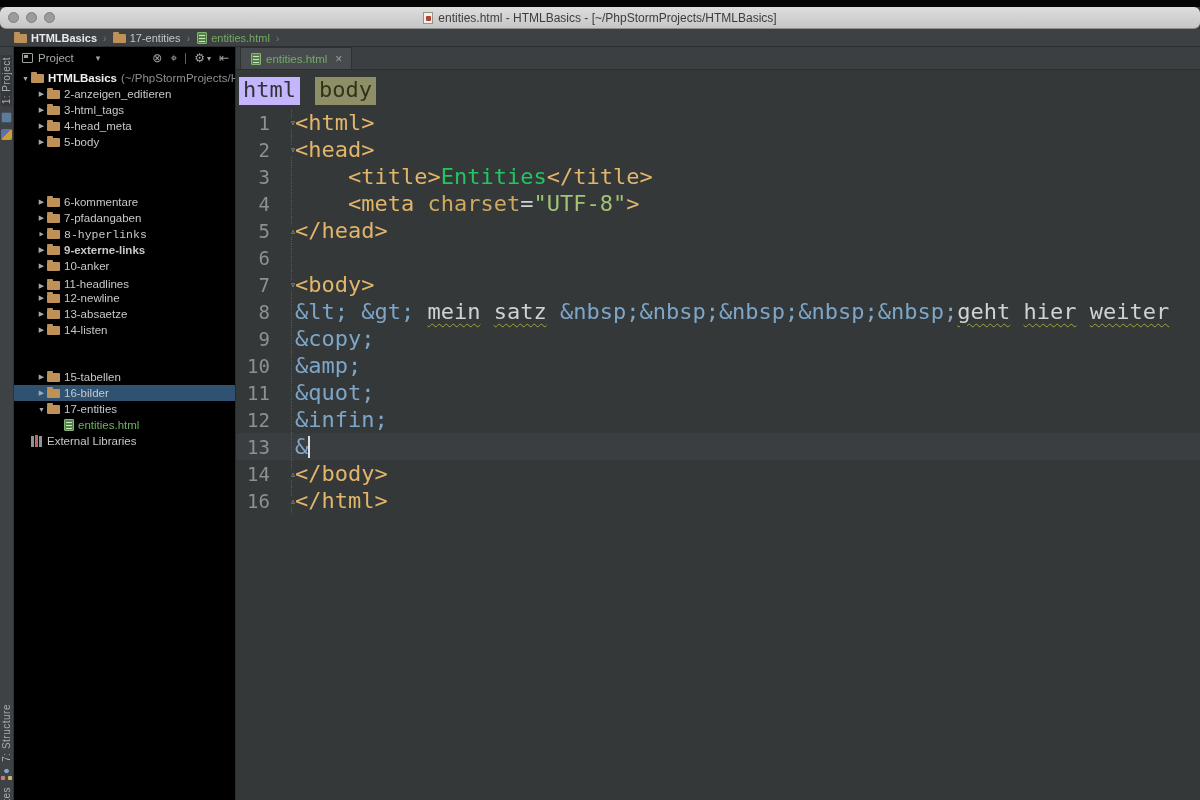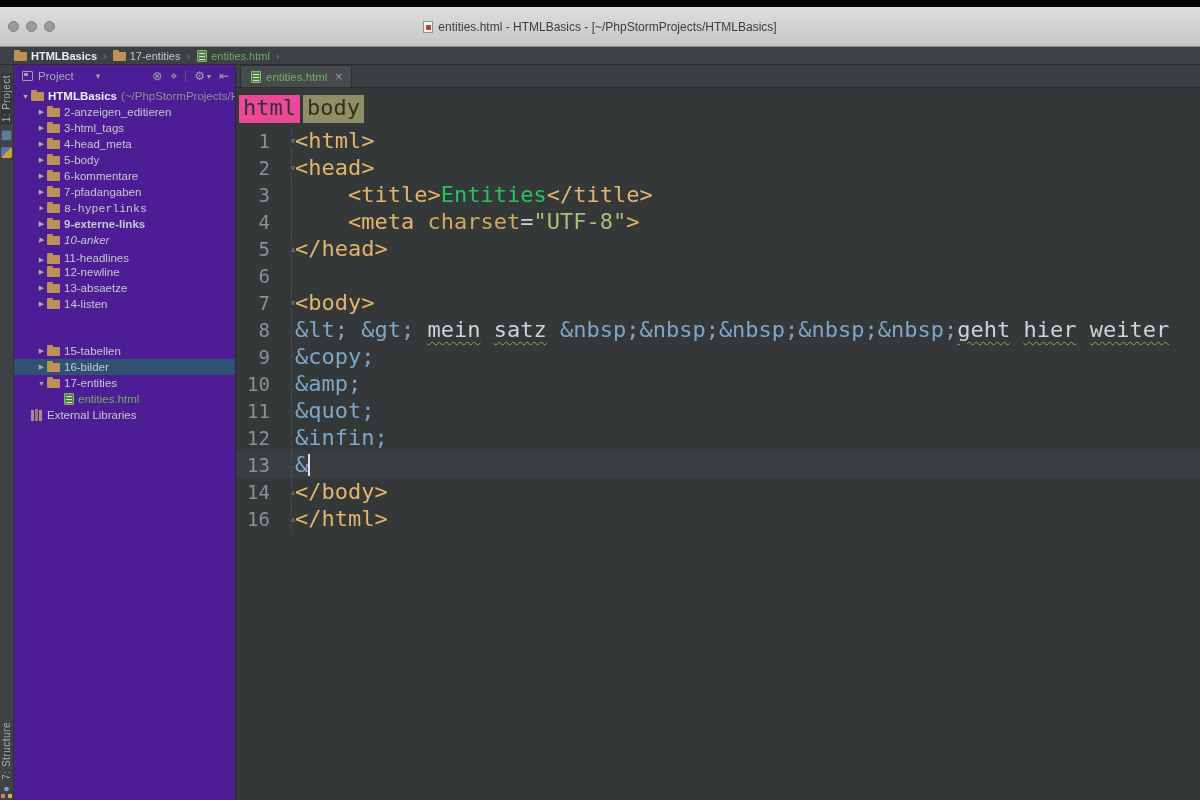--- a/index.html
+++ b/index.html
@@ -2,22 +2,22 @@
 <html><head>
 <meta charset="utf-8">
 <style>
   * { margin:0; padding:0; box-sizing:border-box; }
   html,body { width:1200px; height:800px; overflow:hidden; background:#000; }
   body { font-family:"Liberation Sans", sans-serif; }
   .screen { position:relative; width:1200px; height:800px; background:#343839; }
 
   
   .top-black { height:7px; background:#050505; }
-  .titlebar { height:40px; background:linear-gradient(#dedede,#c6c6c6); border-bottom:1px solid #8f8f8f;
-              display:flex; align-items:center; position:relative; }
+  .titlebar { height:22px; background:linear-gradient(#dedede,#c6c6c6); border-bottom:1px solid #8f8f8f;
+              display:flex; align-items:center; position:relative;border-radius:6px; }
   .traffic { display:flex; gap:7px; margin-left:8px; }
   .tl { width:11px; height:11px; border-radius:50%; background:#9b9b9b; border:1px solid #7e7e7e; }
   .title-center { position:absolute; left:0; right:0; text-align:center; font-size:12px; color:#3d3d3d;
                   display:flex; justify-content:center; align-items:center; gap:5px; }
   .doc-ico { display:inline-block; width:10px; height:12px; background:#f2f0ec; border:1px solid #9a9084; position:relative; }
   .doc-ico::after { content:""; position:absolute; left:2px; top:3px; width:5px; height:5px; background:#b5432e; border-radius:1px; }
 
   
   .navbar { height:18px; background:#3d4144; border-bottom:1px solid #2c2e30; display:flex; align-items:center;
             padding-left:14px; font-size:11px; color:#c3c7c9; }
@@ -40,21 +40,21 @@
   .stripe-ico { width:11px; height:11px; display:inline-block; }
   .stripe-ico.proj { background:#5c7causes; background:#5c7b9d; border:1px solid #46525e; border-radius:2px; }
   .stripe-ico.php { background:linear-gradient(135deg,#5d6fb0 50%,#c7a23c 50%); border-radius:2px; }
   .stripe-ico.structure { background:
       radial-gradient(circle at 50% 18%, #7aa4cc 0 2px, transparent 2.6px),
       radial-gradient(circle at 18% 82%, #cc7a7a 0 2px, transparent 2.6px),
       radial-gradient(circle at 82% 82%, #ccb46a 0 2px, transparent 2.6px); }
   .fav-clip { height:15px; overflow:hidden; }
 
   
-  .project-panel { width:222px; background:#4c1d95; border-right:1px solid #282a2c; display:flex; flex-direction:column; overflow:hidden; }
+  .project-panel { width:222px; background:#000000; border-right:1px solid #282a2c; display:flex; flex-direction:column; overflow:hidden; }
   .panel-header { height:22px; display:flex; align-items:center; padding:0 6px 0 8px; font-size:11.5px; color:#a6abad; flex:none; }
   .ph-icon { width:11px; height:10px; border:1px solid #9aa1a4; border-radius:1px; position:relative; margin-right:5px; }
   .ph-icon::after { content:""; position:absolute; left:1px; top:1px; width:4px; height:3px; background:#9aa1a4; }
   .ph-caret { color:#9aa1a4; margin-left:22px; font-size:9px; }
   .ph-spacer { flex:1; }
   .ph-tools { display:flex; align-items:center; gap:8px; color:#9da3a5; font-size:12px; }
   .ph-div { width:1px; height:11px; background:#5b6063; }
   .ph-gear-caret { font-size:8px; margin-left:-6px; color:#9da3a5; }
 
   .tree { flex:1; padding-top:1px; font-size:11.5px; color:#c5c9cb; }
@@ -77,22 +77,22 @@
   
   .editor { flex:1; display:flex; flex-direction:column; background:#343839; overflow:hidden; }
   .tabbar { height:23px; background:#3b3f42; border-bottom:1px solid #2c2e30; display:flex; align-items:flex-end; flex:none; }
   .tab { height:22px; margin-left:4px; background:#474b4e; border:1px solid #2d2f31; border-bottom:none;
          display:flex; align-items:center; gap:5px; padding:0 9px; font-size:11.5px; }
   .tab-label { color:#6fae63; }
   .tab-close { color:#9aa0a2; font-size:12px; margin-left:3px; cursor:default; }
 
   .crumbs { margin:7px 0 4px 3px; height:28px; display:flex; flex:none; }
   .crumb { font-family:"DejaVu Sans Mono", monospace; font-size:22px; line-height:26px; padding:0 4px; margin-right:3px; }
-  .crumb.gray  { background:#ec4899; color:#303436; }
-  .crumb.olive { background:#8e8e67; color:#32321c; }
+  .crumb.gray  { background:#c4b5fd; color:#303436; }
+  .crumb.olive { background:#8e8e67; color:#32321c;margin-left:12px; }
 
   .code { flex:1; font-family:"DejaVu Sans Mono", monospace; font-size:22px; }
   .code-row { height:27px; display:flex; align-items:center; }
   .code-row.current { background:#3a3e40; }
   .ln { width:34px; text-align:right; font-size:19px; color:#8b9194; flex:none; }
   .fold { width:22px; flex:none; align-self:stretch; border-right:1px dotted #54595b; position:relative; }
   .fold span { position:absolute; right:-5px; top:50%; transform:translateY(-50%); font-size:10px; color:#9aa0a2; background:#343839; line-height:10px; }
   .code-text { white-space:pre; margin-left:3px; }
   .s-tag  { color:#e2b56b; }
   .s-ent  { color:#7ea6c9; }
@@ -198,41 +198,41 @@
           <div class="tree-row" style="padding-left: 22px;">
             <span class="tr-arrow">▶</span>
             <span class="folder-ico"></span>
             <span class="tr-label">4-head_meta</span>
           </div>
           <div class="tree-row" style="padding-left: 22px;">
             <span class="tr-arrow">▶</span>
             <span class="folder-ico"></span>
             <span class="tr-label">5-body</span>
           </div>
-          <div class="tree-row" style="padding-left: 22px;">
+          <div class="tree-row" style="padding-left: 22px; margin-top: 44px;">
             <span class="tr-arrow">▶</span>
             <span class="folder-ico"></span>
             <span class="tr-label">6-kommentare</span>
           </div>
           <div class="tree-row" style="padding-left: 22px;">
             <span class="tr-arrow">▶</span>
             <span class="folder-ico"></span>
             <span class="tr-label">7-pfadangaben</span>
           </div>
           <div class="tree-row" style="padding-left: 22px; font-family: Liberation Mono, monospace;">
             <span class="tr-arrow">▶</span>
             <span class="folder-ico"></span>
             <span class="tr-label">8-hyperlinks</span>
           </div>
           <div class="tree-row" style="padding-left: 22px; font-weight: bold;">
             <span class="tr-arrow">▶</span>
             <span class="folder-ico"></span>
             <span class="tr-label">9-externe-links</span>
           </div>
-          <div class="tree-row" style="padding-left: 22px; font-style: italic;">
+          <div class="tree-row" style="padding-left: 22px;">
             <span class="tr-arrow">▶</span>
             <span class="folder-ico"></span>
             <span class="tr-label">10-anker</span>
           </div>
           <div class="tree-row" style="padding-left: 22px; align-items: flex-end;">
             <span class="tr-arrow">▶</span>
             <span class="folder-ico"></span>
             <span class="tr-label">11-headlines</span>
           </div>
           <div class="tree-row" style="padding-left: 22px;">

